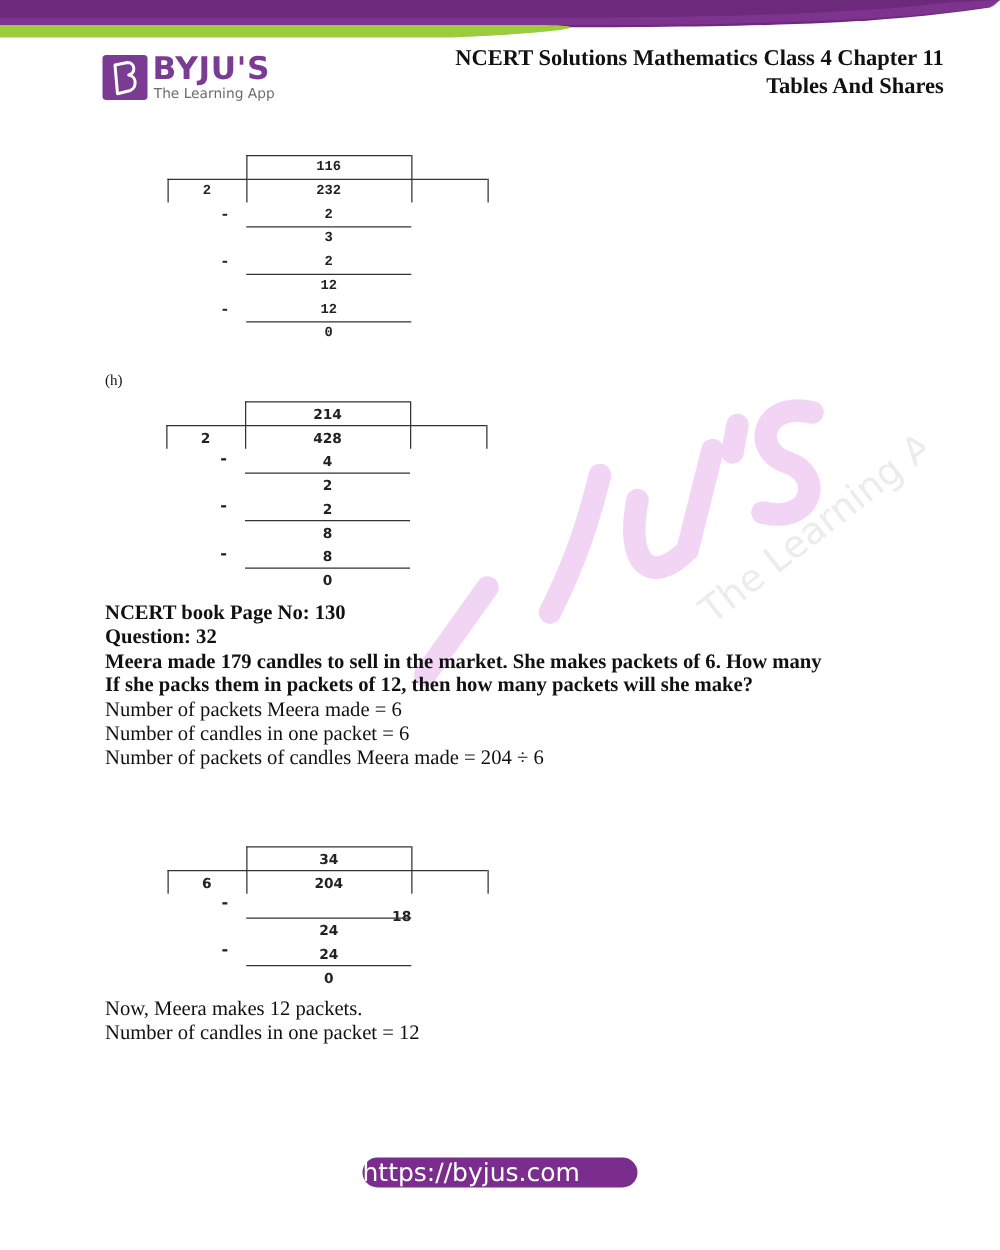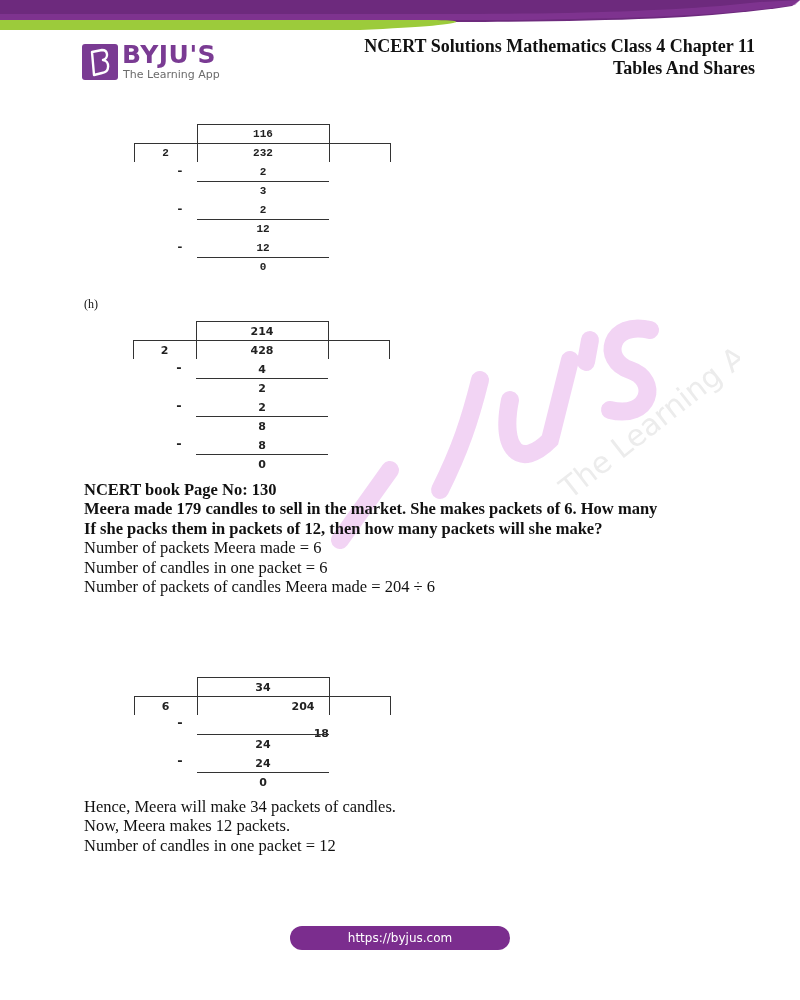--- a/index.html
+++ b/index.html
@@ -39,21 +39,21 @@
   .division .cell { position: absolute; width: 132px; text-align: center; left: 63px; }
   .division .minus { position: absolute; left: 40px; width: 12px; text-align: center; font-size: 13px; }
   .division .divisor { position: absolute; left: 0; width: 63px; text-align: center; }
   .label-h { position: absolute; left: 84px; top: 297px; font-size: 12px; font-family: "Liberation Serif", serif; }
   .text-block { position: absolute; left: 84px; font-size: 16.5px; line-height: 19.4px; }
   .text-block .row { white-space: nowrap; }
   .bold { font-weight: bold; }
   .footer-pill {
     position: absolute; left: 290px; top: 926px; width: 220px; height: 24px;
     border-radius: 12px; background: #7b2d8e; color: #fff;
-    font-family: "DejaVu Sans", sans-serif; font-size: 12px; text-align: center; line-height: 24px;
+    font-family: "DejaVu Sans", sans-serif; font-size: 20px; line-height: 24px;
   }
 </style>
 </head>
 <body>
 
 <svg class="top-bar" viewBox="0 0 800 34" preserveAspectRatio="none">
   <path d="M0,0 L800,0 L792,6 C700,20 600,22 400,22 L0,22 Z" fill="#6d2a7d"></path>
   <path d="M0,14 L440,14 C560,14 640,12 720,6 L760,2 L800,0 L795,5 C720,16 640,18 520,20 L0,20 Z" fill="#8a3a9b" opacity="0.6"></path>
   <path d="M0,20 L430,20 C480,20 460,26 360,30 L0,30 Z" fill="#9ccb3b"></path>
 </svg>
@@ -129,46 +129,46 @@
   <div class="line" style="left:63px; top:95px; width:132px; height:1px;"></div>
   <div class="cell" style="top:99px;">8</div>
   <div class="minus" style="top:115px;">-</div>
   <div class="cell" style="top:118px;">8</div>
   <div class="line" style="left:63px; top:133px; width:132px; height:1px;"></div>
   <div class="cell" style="top:137px;">0</div>
 </div>
 
 <div class="text-block" style="top:480px;">
   <div class="row bold">NCERT book Page No: 130</div>
+  <div class="row bold">Question: 32</div>
   <div class="row bold">Meera made 179 candles to sell in the market. She makes packets of 6. How many</div>
   <div class="row bold">If she packs them in packets of 12, then how many packets will she make?</div>
   <div class="row">Number of packets Meera made = 6</div>
   <div class="row">Number of candles in one packet = 6</div>
   <div class="row">Number of packets of candles Meera made = 204 ÷ 6</div>
 </div>
 
 <div class="division" style="left:134px; top:677px; height:120px;">
   <div class="line" style="left:63px; top:0; width:132px; height:1px;"></div>
   <div class="line" style="left:63px; top:0; width:1px; height:38px;"></div>
   <div class="line" style="left:195px; top:0; width:1px; height:38px;"></div>
   <div class="line" style="left:0; top:19px; width:256px; height:1px;"></div>
   <div class="line" style="left:0; top:19px; width:1px; height:19px;"></div>
   <div class="line" style="left:256px; top:19px; width:1px; height:19px;"></div>
   <div class="cell" style="top:4px;">34</div>
   <div class="divisor" style="top:23px;">6</div>
-  <div class="cell" style="top:23px;padding-left:40px;">204</div>
+  <div class="cell" style="top:23px;">204</div>
   <div class="minus" style="top:38px;">-</div>
   <div class="cell" style="top:50px;text-align:right;">18</div>
   <div class="line" style="left:63px; top:57px; width:132px; height:1px;"></div>
   <div class="cell" style="top:61px;">24</div>
   <div class="minus" style="top:76px;">-</div>
   <div class="cell" style="top:80px;">24</div>
   <div class="line" style="left:63px; top:95px; width:132px; height:1px;"></div>
   <div class="cell" style="top:99px;">0</div>
 </div>
 
 <div class="text-block" style="top:797px;">
-  <div class="row">Hence, Meera will make 34 packets of candles.</div>
   <div class="row">Now, Meera makes 12 packets.</div>
   <div class="row">Number of candles in one packet = 12</div>
 </div>
 
 <div class="footer-pill">https://byjus.com</div>
 
 </body></html>

